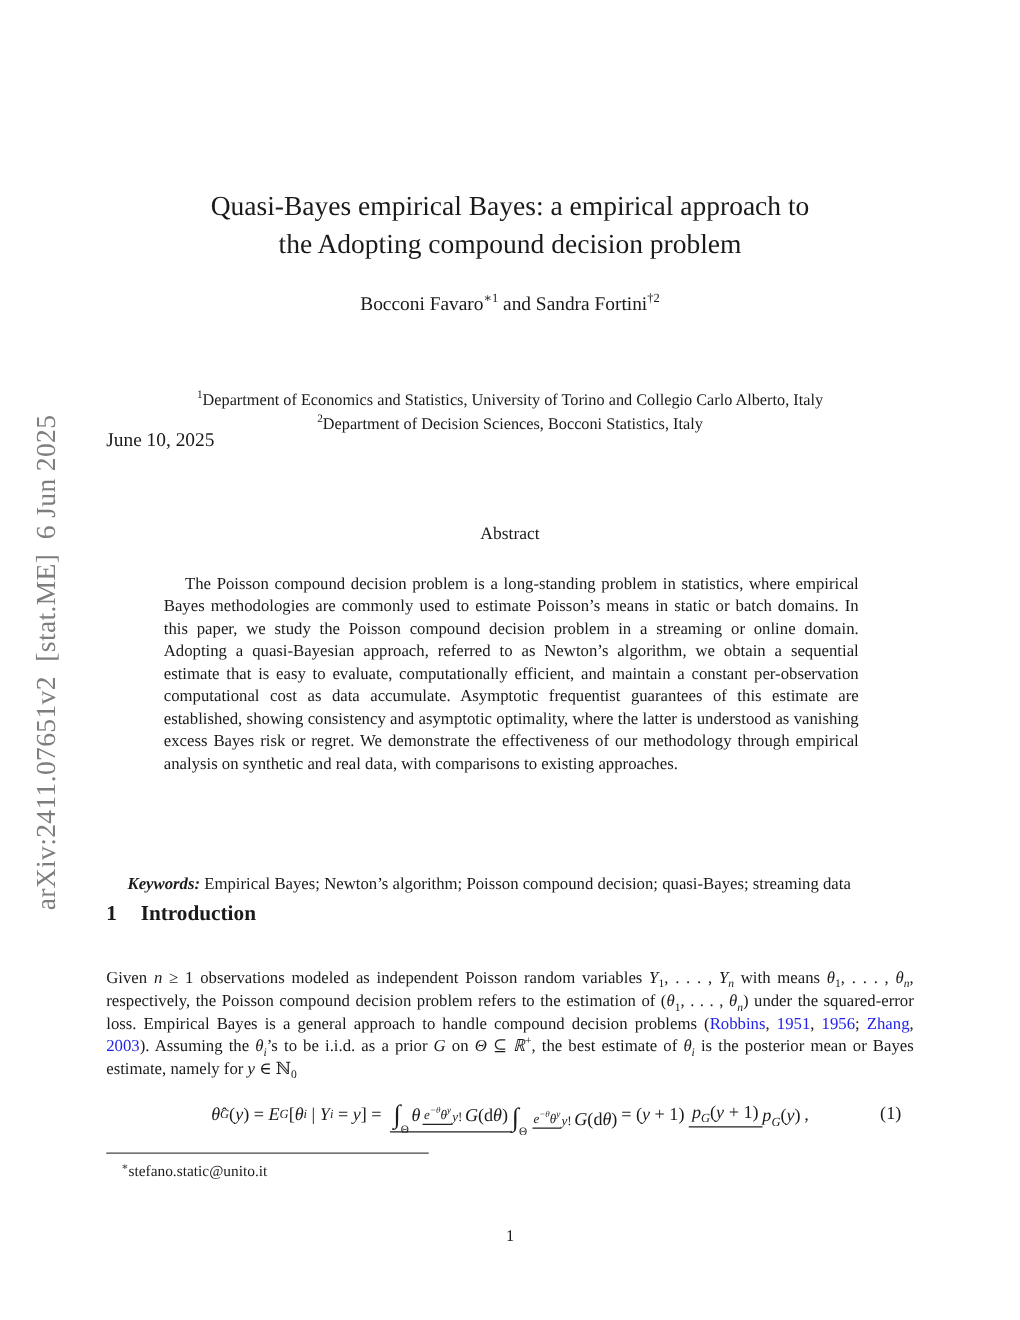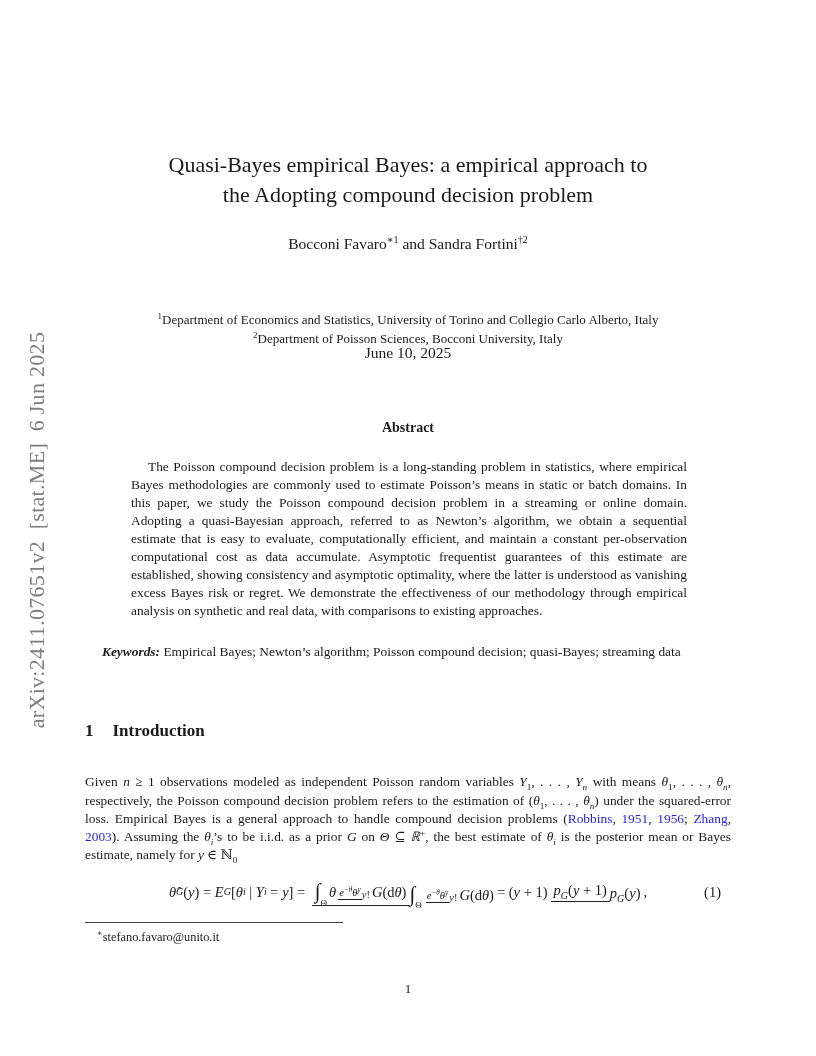--- a/index.html
+++ b/index.html
@@ -14,27 +14,27 @@
     position:absolute; left:37px; top:530px;
     transform:translate(-50%,-50%) rotate(-90deg);
     font-size:22px; color:var(--stamp-gray,#7e7e7e);
     white-space:pre; letter-spacing:0.3px;
   }
   .title-block { position:absolute; top:150px; left:85px; width:646px; text-align:center; font-size:22px; line-height:30px; }
   .authors { position:absolute; top:235px; left:85px; width:646px; text-align:center; font-size:15.5px; }
   .authors sup { font-size:10px; }
   .affiliations { position:absolute; top:276px; left:35px; width:746px; text-align:center; font-size:13px; line-height:18.5px;margin-top:35px; }
   .affiliations sup { font-size:9px; }
-  .date-line { position:absolute; top:344px; left:85px; width:646px; text-align:center; font-size:15.5px;font-family:Liberation Serif, serif; }
-  .abstract-heading { position:absolute; top:420px; left:85px; width:646px; text-align:center; font-size:14px; font-weight:bold; }
+  .date-line { position:absolute; top:344px; left:85px; width:646px; font-size:15.5px;font-family:Liberation Serif, serif; }
+  .abstract-heading { position:absolute; top:420px; left:85px; width:646px; text-align:center; font-size:14px; font-weight:normal; }
   .abstract-body {
     position:absolute; top:445px; left:131px; width:556px;
     font-size:13.4px; line-height:18px; text-align:justify; text-indent:17px;
   }
-  .keywords { position:absolute; top:630px; left:85px; width:646px; font-size:13.4px; line-height:18px; text-align:justify; text-indent:17px; }
+  .keywords { position:absolute; top:685px; left:85px; width:646px; font-size:13.4px; line-height:18px; text-align:justify; text-indent:17px; }
   .kw-label { font-weight:bold; font-style:italic; }
   .section-heading { position:absolute; top:721px; left:85px; width:646px; font-size:17px; font-weight:bold; }
   .sec-num { margin-right:19px; }
   .intro-paragraph {
     position:absolute; top:760px; left:85px; width:646px;
     font-size:13.4px; line-height:18.2px; text-align:justify;
   }
   .m { font-style:italic; }
   .c { color:var(--citation-blue,#2323e8); cursor:pointer; }
   sub, sup { font-size:69%; line-height:0; }
@@ -66,39 +66,39 @@
 
   <div class="title-block">
     <div>Quasi-Bayes empirical Bayes: a empirical approach to</div>
     <div>the Adopting compound decision problem</div>
   </div>
 
   <div class="authors"><span>Bocconi Favaro</span><sup>∗1</sup><span> and </span><span>Sandra Fortini</span><sup>†2</sup></div>
 
   <div class="affiliations">
     <div><sup>1</sup><span>Department of Economics and Statistics, University of Torino and Collegio Carlo Alberto, Italy</span></div>
-    <div><sup>2</sup><span>Department of Poisson Sciences, Bocconi University, Italy</span></div>
+    <div><sup>2</sup><span>Department of Decision Sciences, Bocconi Statistics, Italy</span></div>
   </div>
 
   <div class="date-line">June 10, 2025</div>
 
   <div class="abstract-heading">Abstract</div>
   <p class="abstract-body">The Poisson compound decision problem is a long-standing problem in statistics, where empirical Bayes methodologies are commonly used to estimate Poisson’s means in static or batch domains. In this paper, we study the Poisson compound decision problem in a streaming or online domain. Adopting a quasi-Bayesian approach, referred to as Newton’s algorithm, we obtain a sequential estimate that is easy to evaluate, computationally efficient, and maintain a constant per-observation computational cost as data accumulate. Asymptotic frequentist guarantees of this estimate are established, showing consistency and asymptotic optimality, where the latter is understood as vanishing excess Bayes risk or regret. We demonstrate the effectiveness of our methodology through empirical analysis on synthetic and real data, with comparisons to existing approaches.</p>
 
   <p class="keywords"><span class="kw-label">Keywords:</span><span> Empirical Bayes; Newton’s algorithm; Poisson compound decision; quasi-Bayes; streaming data</span></p>
 
   <div class="section-heading"><span class="sec-num">1</span><span>Introduction</span></div>
 
   <p class="intro-paragraph"><span>Given </span><span class="m">n</span><span> ≥ 1 observations modeled as independent Poisson random variables </span><span class="m">Y</span><sub>1</sub><span>, . . . , </span><span class="m">Y</span><sub class="it">n</sub><span> with means </span><span class="m">θ</span><sub>1</sub><span>, . . . , </span><span class="m">θ</span><sub class="it">n</sub><span>, respectively, the Poisson compound decision problem refers to the estimation of (</span><span class="m">θ</span><sub>1</sub><span>, . . . , </span><span class="m">θ</span><sub class="it">n</sub><span>) under the squared-error loss. Empirical Bayes is a general approach to handle compound decision problems (</span><span class="c">Robbins</span><span>, </span><span class="c">1951</span><span>, </span><span class="c">1956</span><span>; </span><span class="c">Zhang</span><span>, </span><span class="c">2003</span><span>). Assuming the </span><span class="m">θ</span><sub class="it">i</sub><span>’s to be i.i.d. as a prior </span><span class="m">G</span><span> on </span><span class="m">Θ ⊆ ℝ</span><sup>+</sup><span>, the best estimate of </span><span class="m">θ</span><sub class="it">i</sub><span> is the posterior mean or Bayes estimate, namely for </span><span class="m">y</span><span> ∈ ℕ</span><sub>0</sub></p>
 
   <div class="equation">
     <span class="eq-body"><span class="it">θ̂</span><sub class="it">G</sub><span>(</span><span class="it">y</span><span>)</span><span> = </span><span class="it">E</span><sub class="it">G</sub><span>[</span><span class="it">θ</span><sub class="it">i</sub><span> | </span><span class="it">Y</span><sub class="it">i</sub><span> = </span><span class="it">y</span><span>]</span><span> = </span><span class="frac"><span class="fnum"><span class="int">∫</span><sub class="int-sub">Θ</sub><span class="it">θ</span><span class="frac small"><span class="fnum"><span class="it">e</span><sup class="it">−θ</sup><span class="it">θ</span><sup class="it">y</sup></span><span class="fden"><span class="it">y</span><span>!</span></span></span><span class="it">G</span><span>(</span><span>d</span><span class="it">θ</span><span>)</span></span><span class="fden"><span class="int">∫</span><sub class="int-sub">Θ</sub><span class="frac small"><span class="fnum"><span class="it">e</span><sup class="it">−θ</sup><span class="it">θ</span><sup class="it">y</sup></span><span class="fden"><span class="it">y</span><span>!</span></span></span><span class="it">G</span><span>(</span><span>d</span><span class="it">θ</span><span>)</span></span></span><span>= </span><span>(</span><span class="it">y</span><span> + </span><span>1</span><span>)</span><span class="frac"><span class="fnum"><span class="it">p</span><sub class="it">G</sub><span>(</span><span class="it">y</span><span> + </span><span>1</span><span>)</span></span><span class="fden"><span class="it">p</span><sub class="it">G</sub><span>(</span><span class="it">y</span><span>)</span></span></span><span>,</span></span>
     <span class="eq-number">(1)</span>
   </div>
 
   <div class="footnote-rule"></div>
   <div class="footnotes">
-    <div><sup>∗</sup><span>stefano.favaro@unito.it</span></div>
+    <div><sup>∗</sup><span>stefano.static@unito.it</span></div>
   </div>
 
   <div class="page-number">1</div>
 
 </div>
 
 </body></html>

